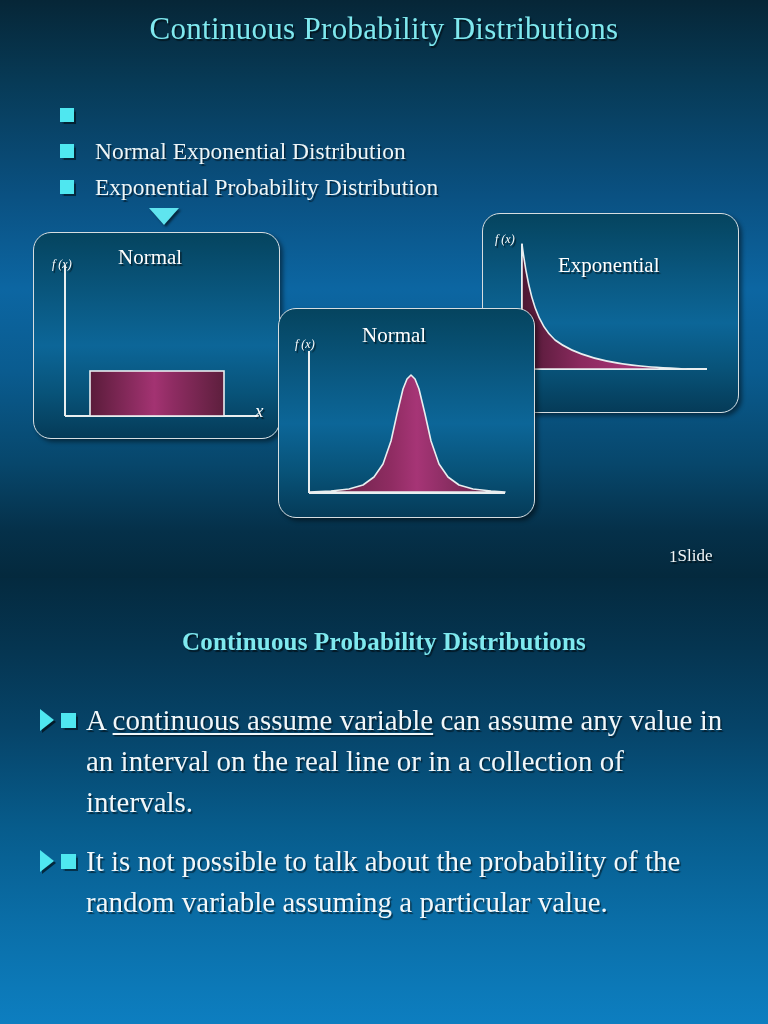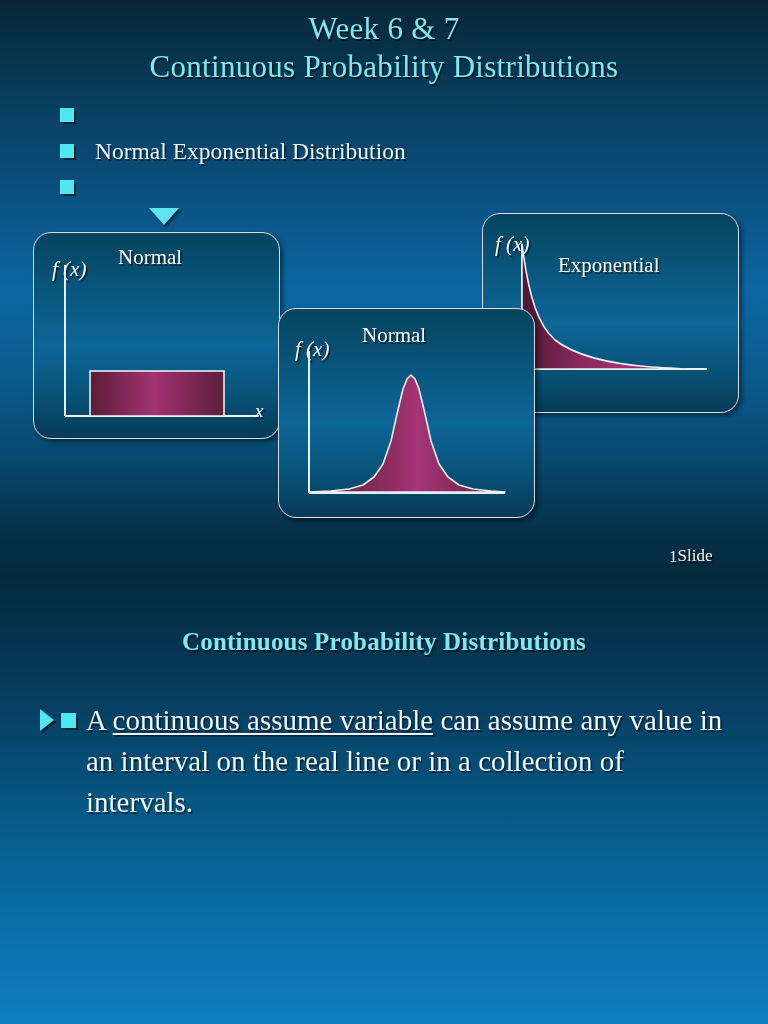--- a/index.html
+++ b/index.html
@@ -111,21 +111,21 @@
   }
   #box-uniform .dist-title     { left: 84px; top: 12px; }
   #box-normal  .dist-title     { left: 83px; top: 14px; }
   #box-exponential .dist-title { left: 75px; top: 10px; margin-top: 29px; }
 
   .fx-label {
     position: absolute;
     color: #ffffff;
     font-family: "Liberation Serif", serif;
     font-style: italic;
-    font-size: 21px;
+    font-size: 12px;
     text-shadow: 1.5px 1.5px 1px rgba(0,0,0,.6);
     white-space: nowrap;
   }
   #box-uniform .fx-label     { left: 18px; top: 24px; }
   #box-normal  .fx-label     { left: 16px; top: 28px; }
   #box-exponential .fx-label { left: 12px; top: 18px; }
 
   .x-label {
     position: absolute;
     color: #ffffff;
@@ -221,34 +221,34 @@
     text-shadow: 1.5px 1.5px 1px rgba(0,0,0,.5);
   }
   .body-text .u { text-decoration: underline; text-underline-offset: 3px; }
 </style>
 </head>
 <body>
 
 <div id="slide-1">
 
   <div class="title-block">
-    <span class="title-line1">Week 6 &amp; 7</span>
     <span class="title-line2">Continuous Probability Distributions</span>
   </div>
 
   <div class="top-list">
     <div class="top-list-item">
       <span class="sq-bullet"></span>
     </div>
     <div class="top-list-item">
       <span class="sq-bullet"></span>
       <span class="top-list-label">Normal Exponential Distribution</span>
     </div>
     <div class="top-list-item">
       <span class="sq-bullet"></span>
+      <span class="top-list-label">Exponential Probability Distribution</span>
     </div>
   </div>
 
   <div class="down-arrow"></div>
 
   <div class="dist-box" id="box-uniform">
     <span class="dist-title">Normal</span>
     <span class="fx-label">f (x)</span>
     <svg class="plot-svg" width="245" height="205" viewBox="0 0 245 205">
       <defs>
@@ -328,16 +328,23 @@
   <div class="body-list">
 
     <div class="body-item">
       <span class="marker">
         <span class="tri-mark"></span>
         <span class="sq-mark"></span>
       </span>
       <span class="body-text"><span>A </span><span class="u">continuous assume variable</span><span> can assume any value in an interval on the real line or in a collection of intervals.</span></span>
     </div>
 
+    <div class="body-item">
+      <span class="marker">
+        <span class="tri-mark"></span>
+        <span class="sq-mark"></span>
+      </span>
+      <span class="body-text">It is not possible to talk about the probability of the random variable assuming a particular value.</span>
+    </div>
 
 
   </div>
 </div>
 
 </body></html>

